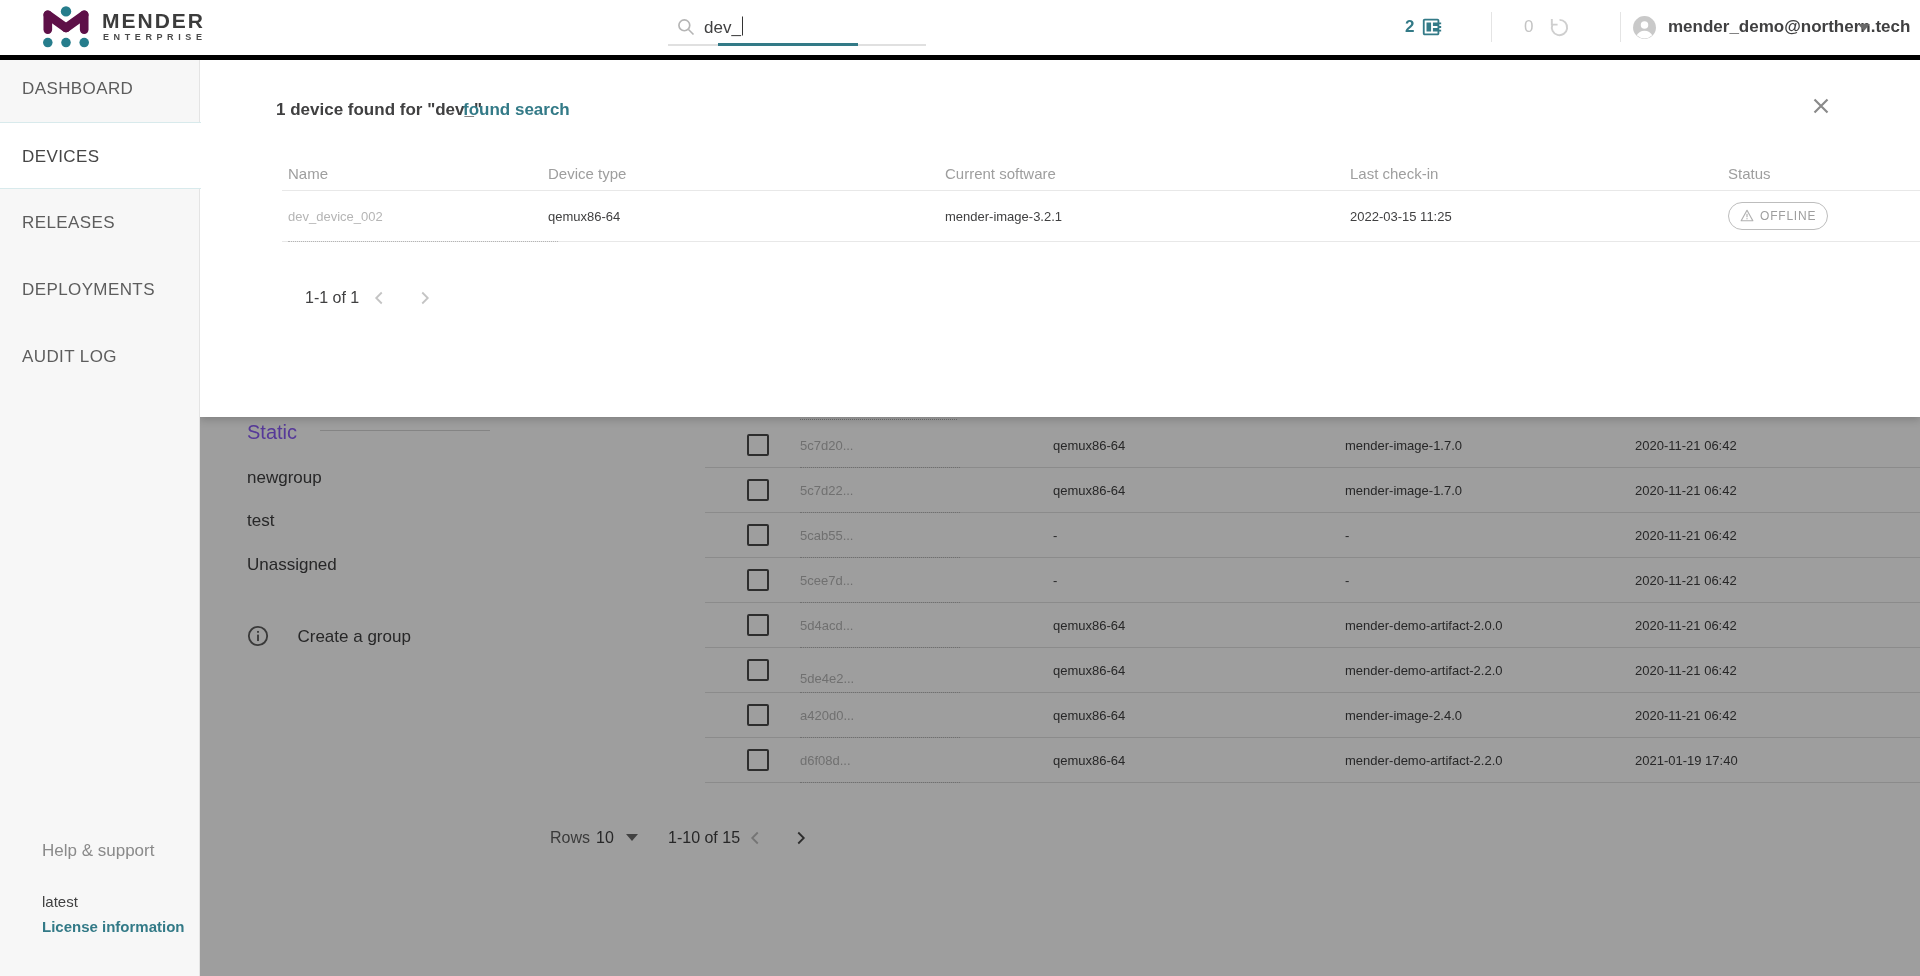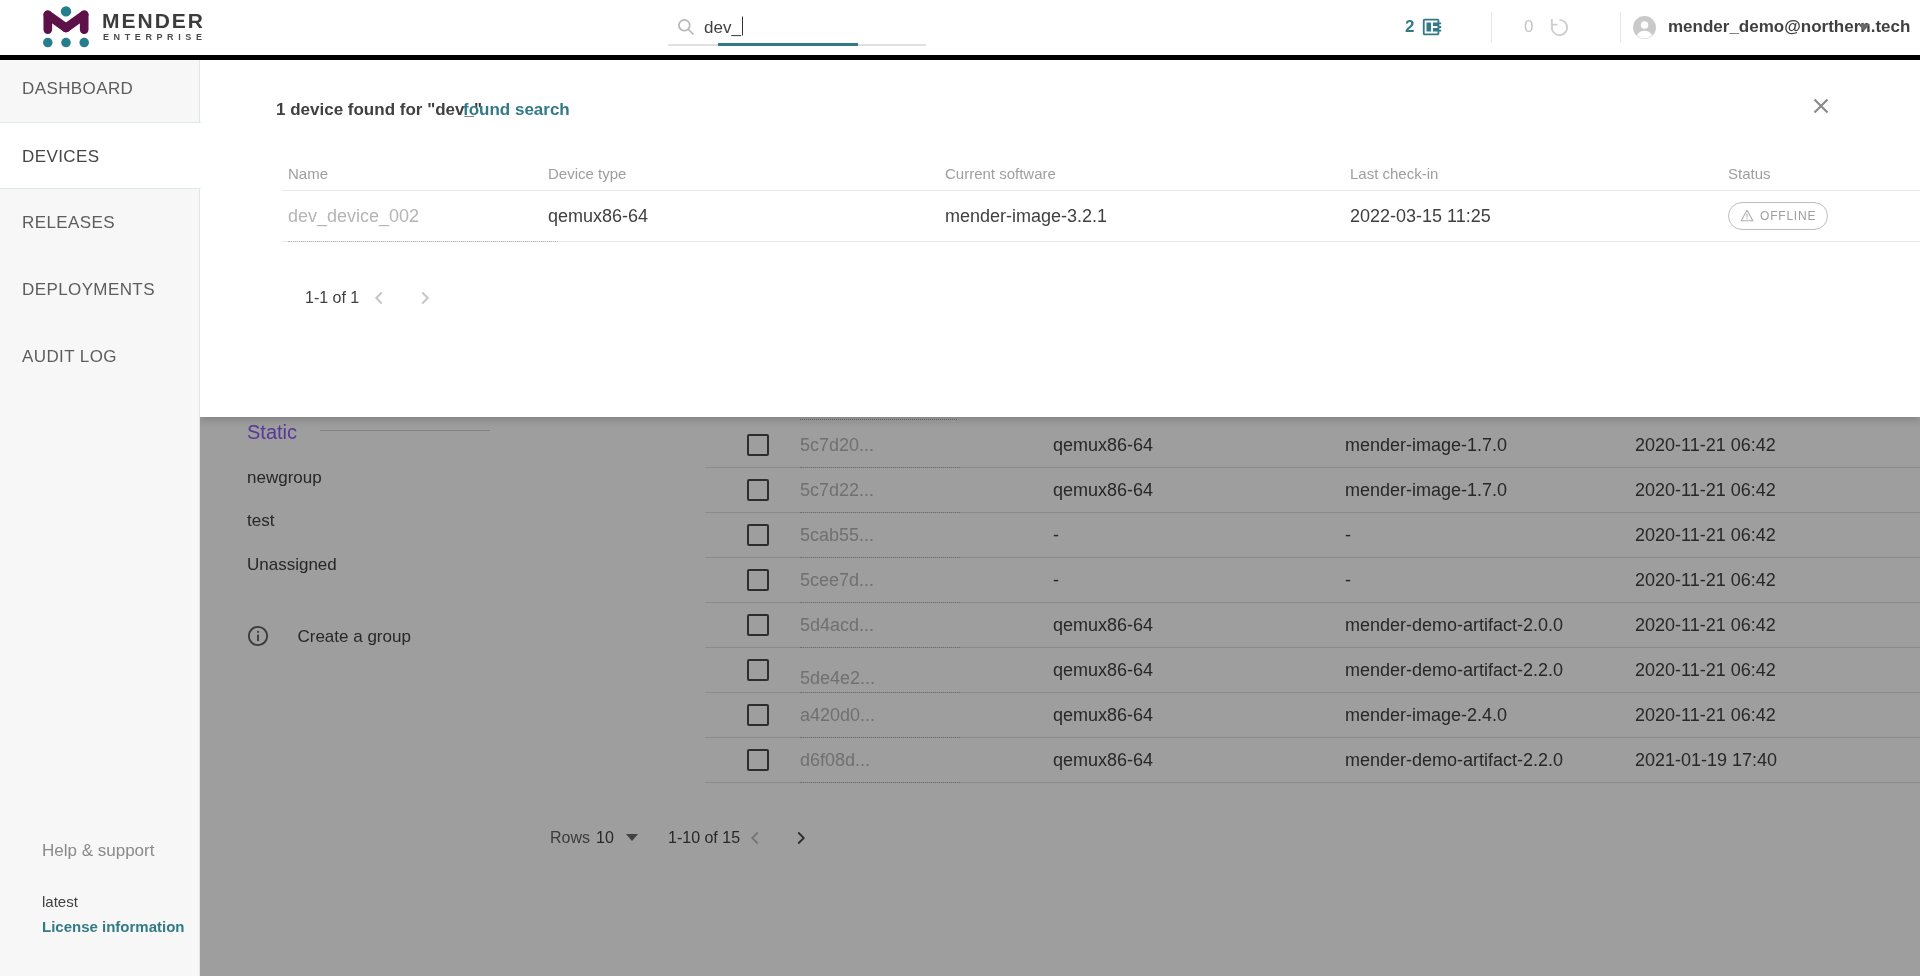--- a/index.html
+++ b/index.html
@@ -28,21 +28,21 @@
   .side-small{font-size:17px;color:#8a8a8a;}
   .side-ver{font-size:15px;color:#404041;}
   .side-lic{font-size:15px;color:#337a87;font-weight:bold;cursor:pointer;}
   
   .pagebg{position:absolute;left:200px;top:55px;width:1720px;height:921px;background:#fff;z-index:1;}
   .group-label{font-size:20px;color:#8b5cf6;}
   .group-item{font-size:17px;color:#404041;cursor:pointer;}
   .hairline{position:absolute;height:1px;background:#d6d6d6;}
   .row{position:absolute;left:505px;width:1340px;height:45px;border-bottom:1px solid #e0e0e0;box-sizing:border-box;background:#fff;}
   .cb{position:absolute;left:42px;top:50%;transform:translateY(-50%);width:18px;height:18px;border:2px solid #4a4a4a;border-radius:2px;background:#fff;cursor:pointer;}
-  .cell{position:absolute;top:50%;transform:translateY(-50%);font-size:18px;color:#404041;white-space:nowrap;}
+  .cell{position:absolute;top:50%;transform:translateY(-50%);font-size:13px;color:#404041;white-space:nowrap;}
   .cell.id{color:#b5b5b5;}
   .dotted{position:absolute;bottom:-1px;height:1px;border-bottom:1px dotted #b5b5b5;}
   .badge{position:absolute;top:50%;transform:translateY(-50%);display:flex;align-items:center;gap:6px;
          border:1px solid #bdbdbd;border-radius:14px;height:26px;padding:0 11px;color:#9e9e9e;
          font-size:12px;letter-spacing:0.8px;background:transparent;}
   .pg-text{font-size:16px;color:#404041;}
   .pg-label{font-size:16px;color:#606060;}
   .chev{position:absolute;top:50%;transform:translateY(-50%);width:22px;height:22px;cursor:pointer;}
   
   .scrim{position:absolute;left:200px;top:55px;width:1720px;height:921px;background:rgba(0,0,0,0.38);z-index:5;}

